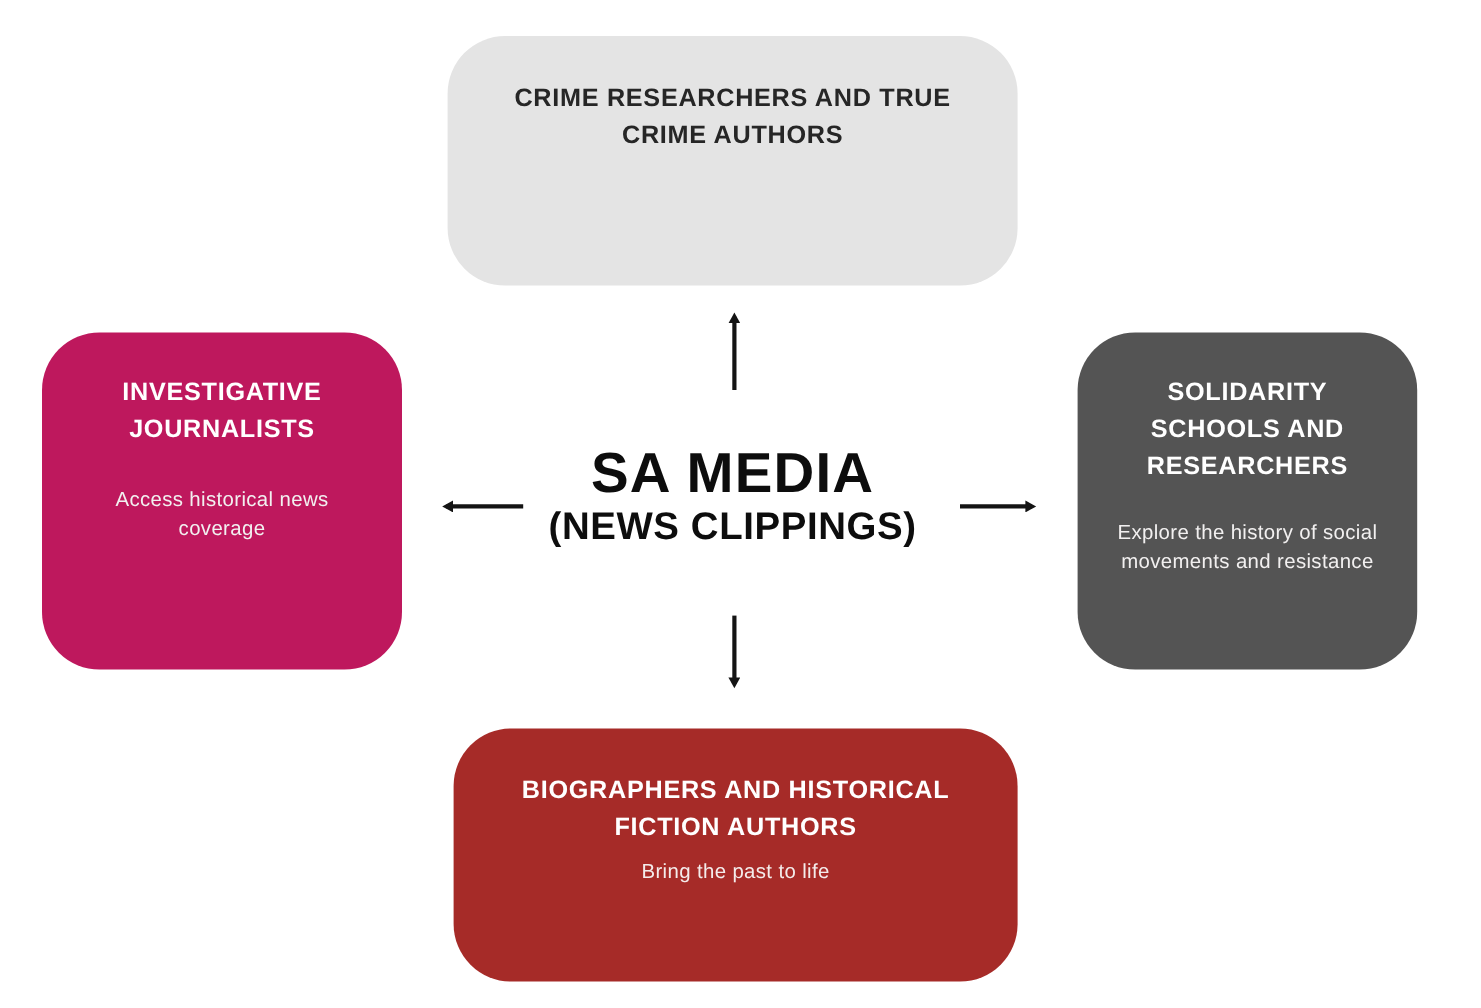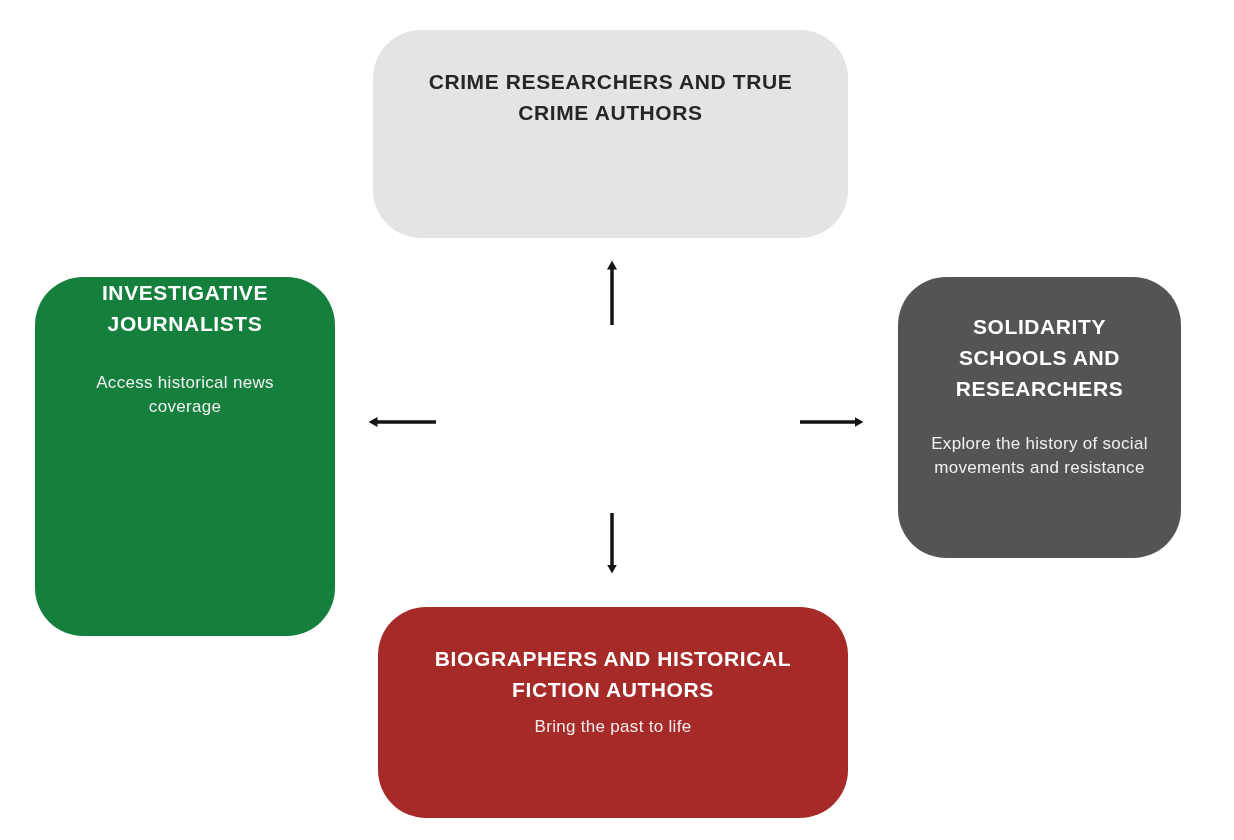--- a/index.html
+++ b/index.html
@@ -44,23 +44,24 @@
     width: 475px; height: 208px;
     background: #e4e4e4;
     color: #262626;
     padding-top: 36px;
   }
   .node-top h2 { width: 390px; }
   .node-top p  { width: 400px; margin-top: 12px; color: #3a3a3a; }
 
   .node-left {
     left: 35px; top: 277px;
-    width: 300px; height: 359px;
-    background: #15803d;
+    width: 300px; height: 281px;
+    background: #be185d;
     color: #ffffff;
+    padding-top: 34px;
   }
   .node-left h2 { width: 210px; }
   .node-left p  { width: 240px; margin-top: 32px; color: #f2f0f0; }
 
   .node-right {
     left: 898px; top: 277px;
     width: 283px; height: 281px;
     background: #545454;
     color: #ffffff;
     padding-top: 34px;
@@ -123,20 +124,24 @@
   <div class="node node-right">
     <h2>SOLIDARITY SCHOOLS AND RESEARCHERS</h2>
     <p>Explore the history of social movements and resistance</p>
   </div>
 
   <div class="node node-bottom">
     <h2>BIOGRAPHERS AND HISTORICAL FICTION AUTHORS</h2>
     <p>Bring the past to life</p>
   </div>
 
+  <div class="center-title">
+    <div class="main">SA MEDIA</div>
+    <div class="sub">(NEWS CLIPPINGS)</div>
+  </div>
 
   <svg class="arrows" width="1234" height="840" viewBox="0 0 1234 840">
     <defs>
       <marker id="ah" markerWidth="10" markerHeight="10" refX="5.5" refY="5" orient="auto" markerUnits="userSpaceOnUse">
         <path d="M0,0 L9,5 L0,10 z" fill="#141414"></path>
       </marker>
     </defs>
     <line x1="612" y1="325" x2="612" y2="264" stroke="#141414" stroke-width="3.5" marker-end="url(#ah)"></line>
     <line x1="612" y1="513" x2="612" y2="570" stroke="#141414" stroke-width="3.5" marker-end="url(#ah)"></line>
     <line x1="436" y1="422" x2="372" y2="422" stroke="#141414" stroke-width="3.5" marker-end="url(#ah)"></line>

